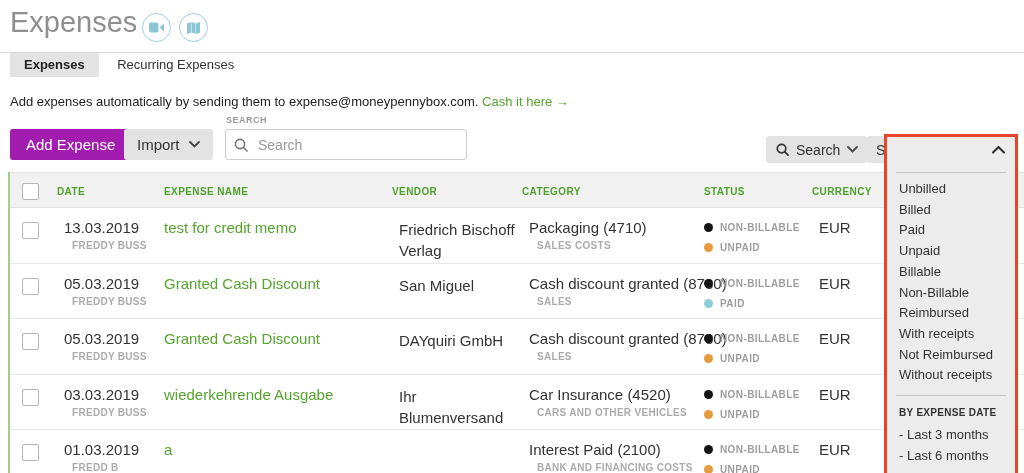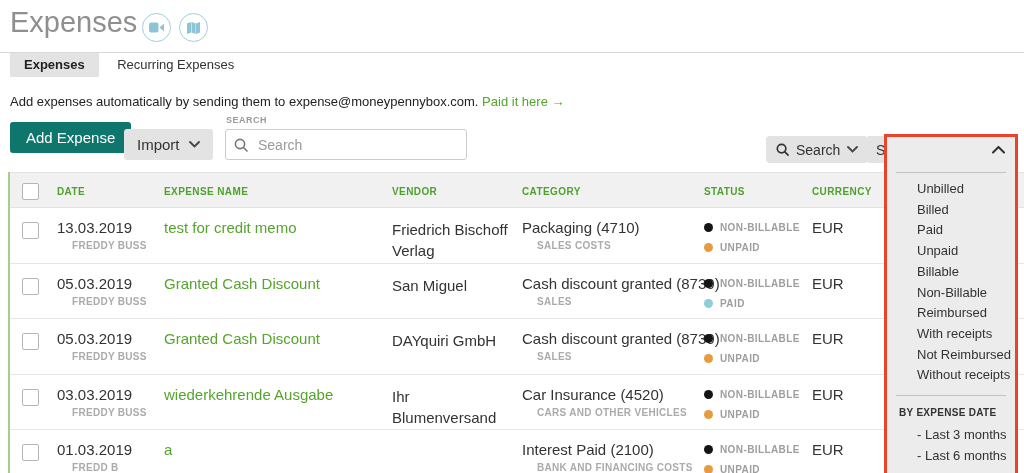--- a/index.html
+++ b/index.html
@@ -18,54 +18,54 @@
   .tab{display:inline-block;padding:4px 14px 5px 14px;font-size:13px;cursor:pointer;}
   .tab.active{background:#e3e3e3;font-weight:bold;color:#222;margin-left:10px;}
   .tab.plain{color:#333;}
   
   .info{position:absolute;left:10px;top:94px;font-size:13px;color:#222;}
   .info .link{color:#55a42e;cursor:pointer;}
   .info .arrow{color:#55a42e;}
   
   .btn{position:absolute;height:31px;border:none;border-radius:3px;font-size:15px;
     font-family:inherit;display:flex;align-items:center;cursor:pointer;}
-  .btn-green{left:10px;top:122px;background:#0f766e;color:#fff;padding:0 16px;}
+  .btn-green{left:10px;top:129px;background:#a21caf;color:#fff;padding:0 16px;}
   .btn-gray{background:#e3e3e3;color:#333;}
   .btn-import{left:124px;top:129px;padding:12px 13px;gap:9px;}
   .search-label{position:absolute;left:226px;top:115px;font-size:9px;font-weight:bold;letter-spacing:.5px;color:#9a9a9a;}
   .search-box{position:absolute;left:225px;top:129px;width:242px;height:31px;border:1px solid #ccc;border-radius:3px;
     box-sizing:border-box;display:flex;align-items:center;padding:0 8px;gap:8px;background:#fff;}
   .search-box input{border:none;outline:none;font-size:14px;font-family:inherit;width:100%;color:#333;background:transparent;}
   .search-box input::placeholder{color:#9a9a9a;}
   .btn-filter-search{left:766px;top:136px;height:27px;border-radius:4px;padding:0 10px;gap:7px;font-size:14px;}
   .btn-show{left:866px;top:136px;height:27px;border-radius:4px;padding:0 10px;font-size:14px;z-index:1;}
   
   .table{position:absolute;left:8px;top:172px;right:0;bottom:0;border-left:2px solid #a6ce86;}
   .thead{position:relative;height:36px;background:#f1f1f1;border-top:1px solid #e3e3e3;border-bottom:1px solid #e3e3e3;box-sizing:border-box;}
   .th{position:absolute;top:13px;font-size:10px;font-weight:bold;color:#4fa12e;letter-spacing:.4px;}
   .row{position:relative;height:55.5px;border-bottom:1px solid #e6e6e6;background:#fff;box-sizing:border-box;}
   .cb{position:absolute;left:12px;width:15px;height:15px;border:1px solid #b5b5b5;border-radius:2px;background:#fff;}
   .thead .cb{top:10px;}
   .row .cb{top:14px;}
   .c-date{left:47px;}  .c-name{left:154px;} .c-vendor{left:382px;} .c-cat{left:512px;} .c-status{left:694px;} .c-cur{left:802px;}
-  .cell-main{position:absolute;top:11px;font-size:15px;color:#333;}
+  .cell-main{position:absolute;top:11px;font-size:15px;color:#333;margin-left:7px;}
   .cell-sub{position:absolute;top:32px;font-size:10px;font-weight:bold;color:#ababab;letter-spacing:.3px;padding-left:15px;}
   .expense-link{position:absolute;top:11px;font-size:15px;color:#55a42e;cursor:pointer;}
   .vendor{width:124px;line-height:1.4;}
   .status-line{position:absolute;display:flex;align-items:center;gap:7px;}
   .status-line.l1{top:14px;} .status-line.l2{top:34px;}
   .dot{width:9px;height:9px;border-radius:50%;flex:none;}
   .status-label{font-size:10px;font-weight:bold;color:#9e9e9e;letter-spacing:.4px;}
   
   .panel{position:absolute;left:884px;top:134px;width:134px;height:346px;background:#ececec;
     border:3px solid #ea432c;box-sizing:border-box;z-index:5;}
   .panel .chev{position:absolute;top:9px;right:10px;color:#2f2f2f;cursor:pointer;}
   .panel .div1{position:absolute;top:35px;left:9px;right:9px;height:1px;background:#c2c2c2;}
   .panel ul{position:absolute;top:42px;left:12px;right:4px;margin:0;padding:0;list-style:none;font-size:13px;color:#333;}
-  .panel ul li{line-height:20.7px;cursor:pointer;white-space:nowrap;margin-left:18px;}
+  .panel ul li{line-height:20.7px;cursor:pointer;white-space:nowrap;}
   .panel .div2{position:absolute;top:258px;left:9px;right:9px;height:1px;background:#c2c2c2;}
   .panel .sec{position:absolute;top:270px;left:12px;font-size:10px;font-weight:bold;color:#333;letter-spacing:.3px;text-align:right;}
   .panel .dates{top:287px;}
   .panel .dates li{line-height:21px;}
   svg{display:block;}
 </style>
 </head>
 <body>
 
 <div class="screen">
@@ -89,21 +89,21 @@
     </span>
   </div>
 
   <div class="tabs">
     <span class="tab active">Expenses</span>
     <span class="tab plain">Recurring Expenses</span>
   </div>
 
   <div class="info">
     <span>Add expenses automatically by sending them to expense@moneypennybox.com.</span>
-    <span class="link">Paid it here</span>
+    <span class="link">Cash it here</span>
     <span class="arrow">→</span>
   </div>
 
   <button class="btn btn-green">Add Expense</button>
   <button class="btn btn-gray btn-import">
     <span>Import</span>
     <span>
       <svg width="11" height="7" viewBox="0 0 11 7">
           <polyline points="1,1 5.5,5.5 10,1" fill="none" stroke="#444" stroke-width="1.8" stroke-linecap="round"></polyline>
         </svg>

